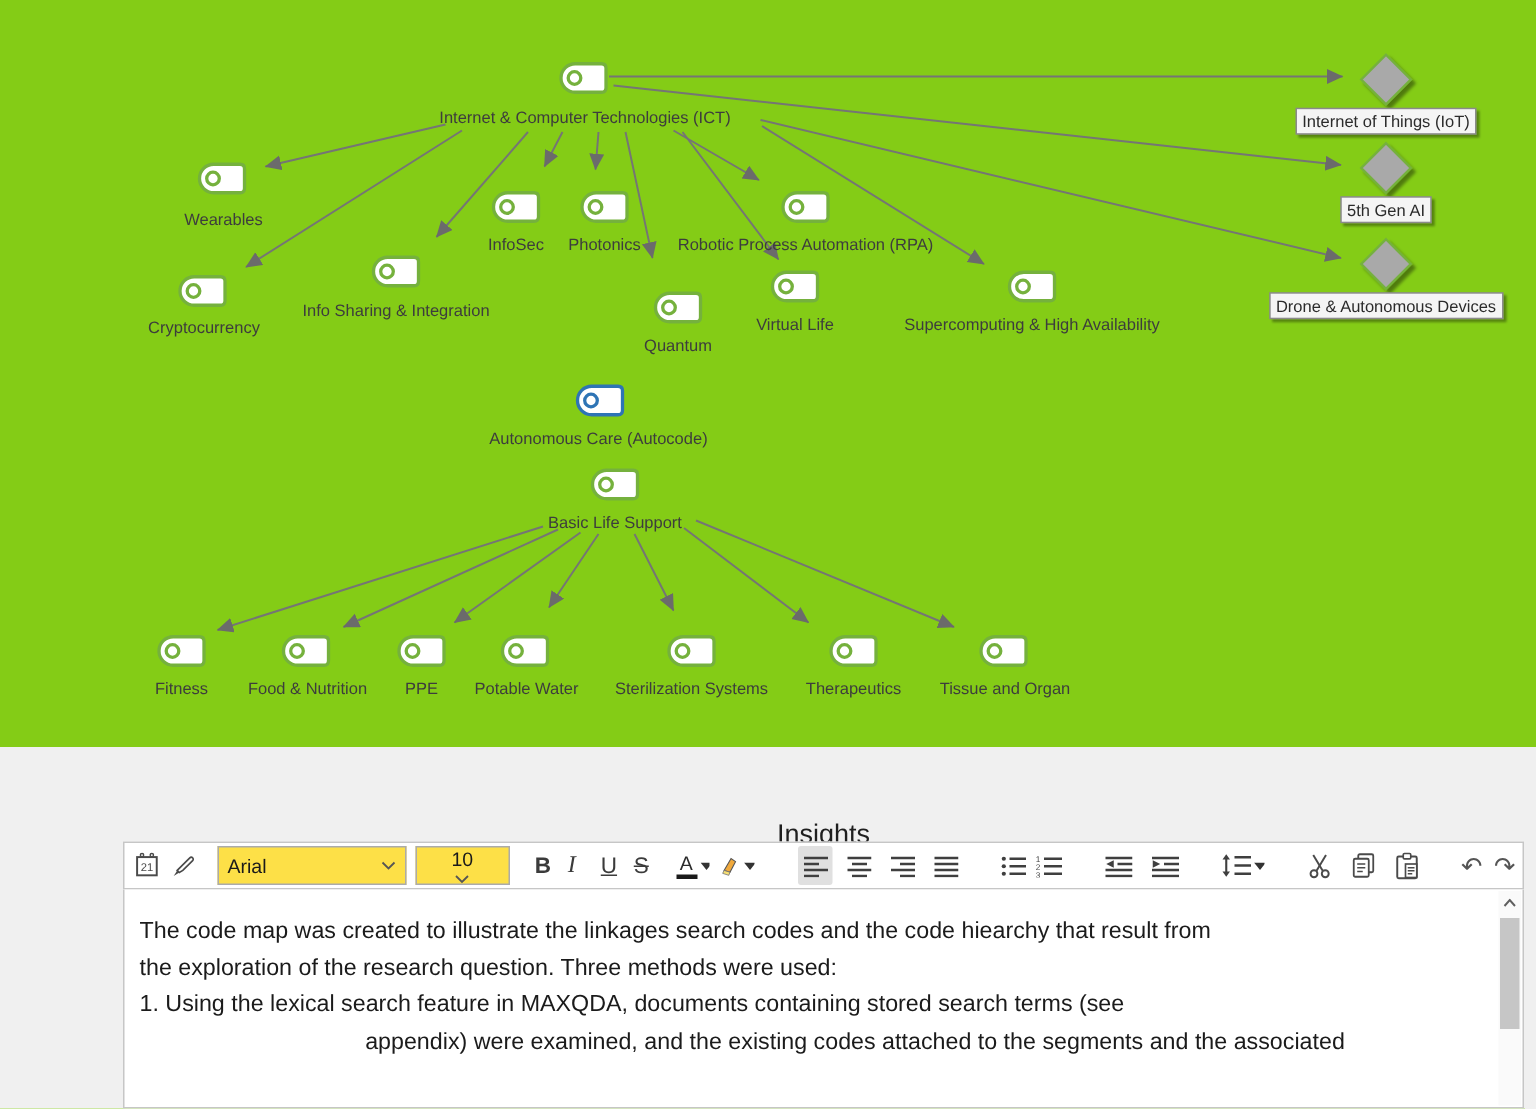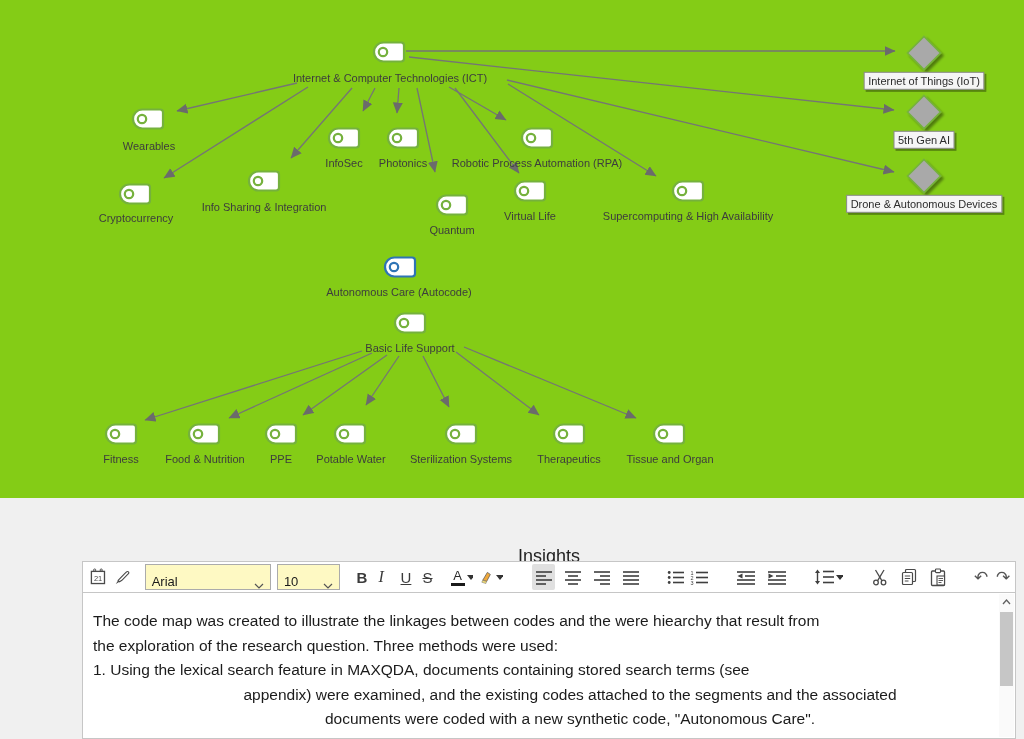--- a/index.html
+++ b/index.html
@@ -23,24 +23,24 @@
     background:none;border:none;padding:0 3px;cursor:default;font-family:inherit;}
   .tb-btn.active{background:#e0e0e0;border-radius:2px;}
   .glyph{font-size:15px;color:#3b3b3b;line-height:1;}
   .glyph.b{font-weight:700;}
   .glyph.i{font-style:italic;font-family:"Liberation Serif", serif;font-size:16px;}
   .glyph.u{text-decoration:underline;}
   .glyph.s{text-decoration:line-through;}
   .fc-wrap{display:flex;flex-direction:column;align-items:center;line-height:1;}
   .fc-a{font-size:13px;color:#2b2b2b;}
   .fc-bar{width:14px;height:3px;background:#1a1a1a;margin-top:1px;}
-  .tb-select{display:flex;align-items:flex-end;justify-content:space-between;background:#fef9c3;
+  .tb-select{display:flex;align-items:center;justify-content:space-between;background:#fde047;
     border:1px solid #ababab;height:26px;box-sizing:border-box;padding:0 6px;font-size:13px;color:#1a1a1a;}
   .font-select{width:134px;margin-left:12px;}
-  .size-select{width:66px;margin-left:6px;}
+  .size-select{width:66px;margin-left:6px;flex-direction:column;}
   .undoredo{font-size:17px;color:#555;}
   .gap-s{margin-left:6px}.gap-m{margin-left:14px}.gap-l{margin-left:22px}.gap-xl{margin-left:26px}
 
   .editor{position:absolute;left:82px;top:95px;width:934px;height:146px;background:#fff;
     border:1px solid #c6c6c6;border-top:none;box-sizing:border-box;overflow:hidden;}
   .editor-text{position:absolute;left:0;top:16px;right:18px;font-size:15.5px;color:#1b1b1b;}
   .editor-text .line{white-space:nowrap;line-height:24.5px;padding-left:10px;}
   .editor-text .line.ind1{}
   .editor-text .line.ind2{padding-left:60px;text-align:center;}
 
@@ -408,25 +408,24 @@
     <button class="tb-btn gap-l">
       <span class="undoredo">↶</span>
       </button>
     <button class="tb-btn">
       <span class="undoredo">↷</span>
       </button>
   </div>
 
   <div class="editor">
     <div class="editor-text" id="editor-text">
-        <div class="line">The code map was created to illustrate the linkages between codes and the were hiearchy that result from</div>
+        <div class="line">The code map was created to illustrate the linkages search codes and the code hiearchy that result from</div>
         <div class="line">the exploration of the research question. Three methods were used:</div>
         <div class="line ind1">1. Using the lexical search feature in MAXQDA, documents containing stored search terms (see</div>
         <div class="line ind2">appendix) were examined, and the existing codes attached to the segments and the associated</div>
-        <div class="line ind2">documents were coded with a new synthetic code, "Autonomous Care".</div>
       </div>
     <div class="scrollbar">
       <div class="scroll-up">
         <svg width="9" height="6">
           <polyline points="1,5 4.5,1 8,5" fill="none" stroke="#606060" stroke-width="1.3"></polyline>
           </svg>
       </div>
       <div class="scroll-thumb"></div>
     </div>
   </div>

